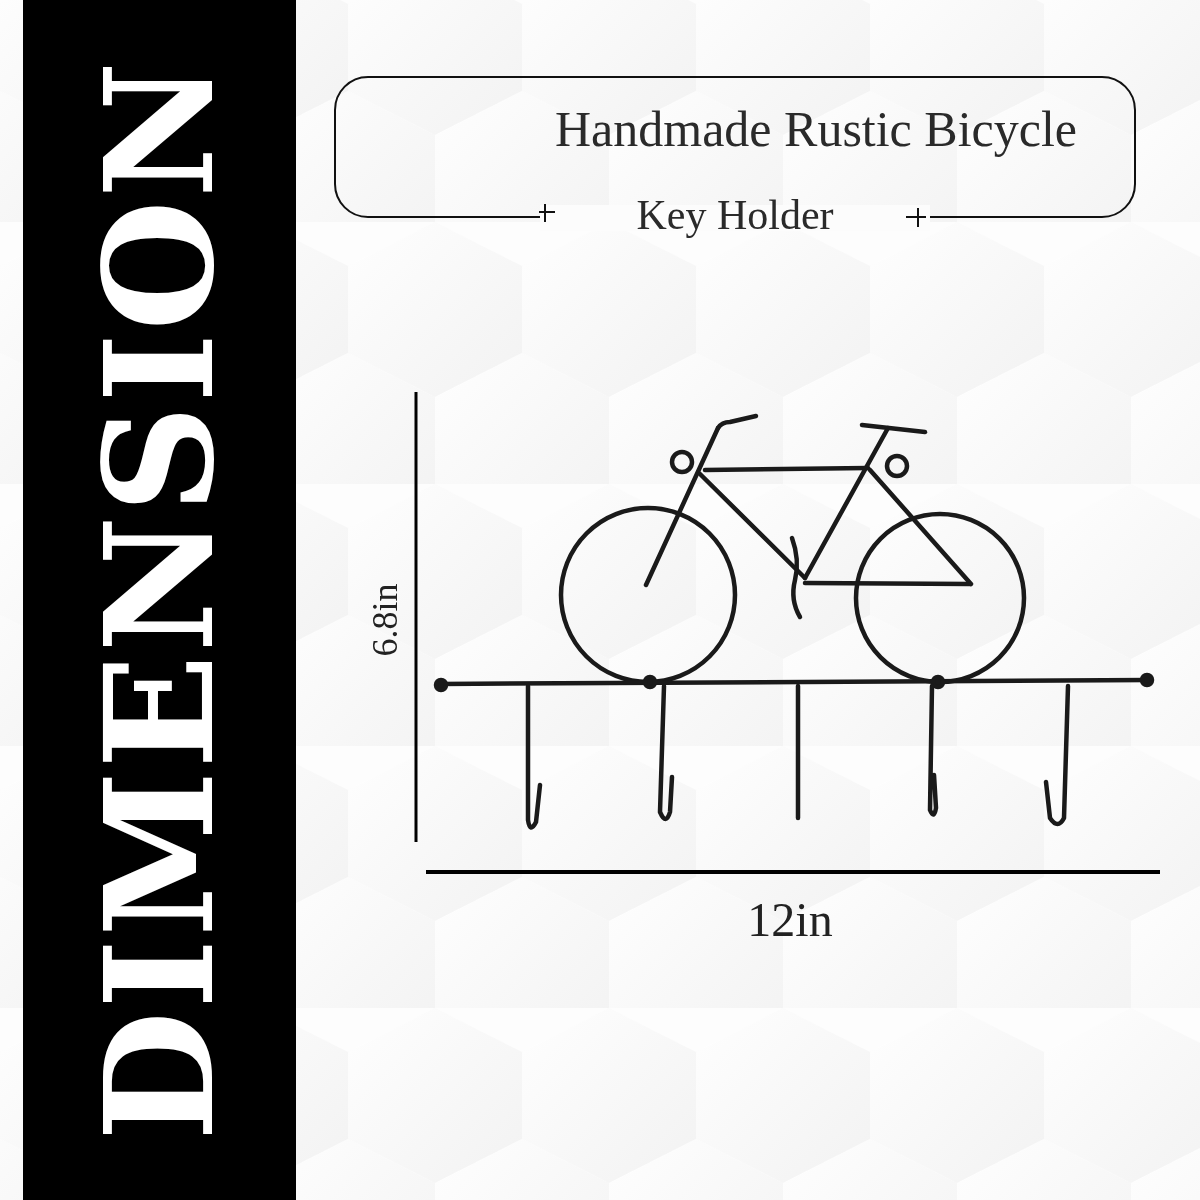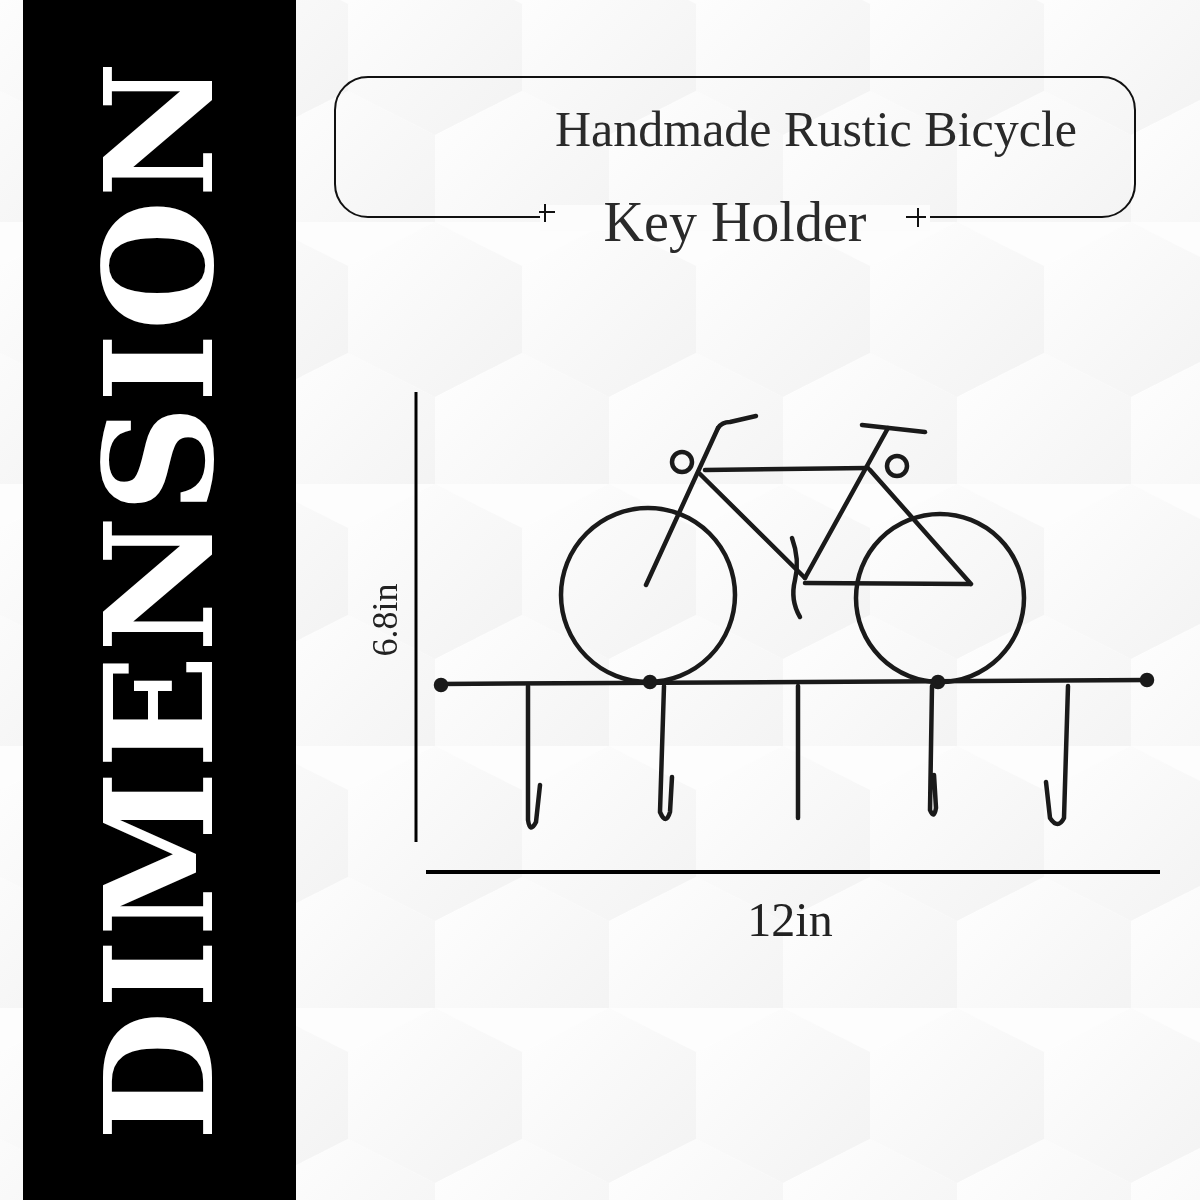--- a/index.html
+++ b/index.html
@@ -3,21 +3,21 @@
 <meta charset="utf-8">
 <style>
   html, body { margin:0; padding:0; }
   body { width:1200px; height:1200px; position:relative; overflow:hidden; background:#fdfdfd; font-family:"DejaVu Serif", serif; }
   .bg { position:absolute; left:0; top:0; width:1200px; height:1200px; }
   .side-bar { position:absolute; left:23px; top:0; width:273px; height:1200px; background:#000; }
   .side-text { position:absolute; left:159px; top:600px; transform:translate(-50%,-50%) rotate(-90deg); white-space:nowrap; color:#fff; font-family:"DejaVu Serif", serif; font-weight:bold; font-size:150px; letter-spacing:2px; line-height:1; transform-origin:center center; }
   .title-box { position:absolute; left:334px; top:76px; width:802px; height:142px; border:2.5px solid #111; border-radius:34px; box-sizing:border-box; }
   .title-line1 { position:absolute; left:334px; top:104px; width:964px; text-align:center; font-family:"Liberation Serif", serif; font-size:50px; color:#2a2a2a; line-height:1; }
   .title-line2-wrap { position:absolute; left:334px; top:190px; width:802px; height:60px; }
-  .title-line2 { position:absolute; left:0; width:802px; top:4px; text-align:center; font-family:"Liberation Serif", serif; font-size:56px; color:#2a2a2a; line-height:1; }
+  .title-line2 { position:absolute; left:0; width:802px; top:4px; text-align:center; font-family:"Liberation Serif", serif; font-size:42px; color:#2a2a2a; line-height:1; }
   .title-mask { position:absolute; left:540px; top:205px; width:390px; height:26px; background:#fcfcfc; }
   .dim-label-v { position:absolute; left:385px; top:620px; transform:translate(-50%,-50%) rotate(-90deg); font-family:"Liberation Serif", serif; font-size:36px; color:#222; white-space:nowrap; }
   .dim-label-h { position:absolute; left:790px; top:892px; transform:translateX(-50%); font-family:"Liberation Serif", serif; font-size:48px; color:#222; white-space:nowrap; }
   .product { position:absolute; left:0; top:0; width:1200px; height:1200px; }
 </style>
 </head>
 <body>
 
 <svg class="bg" viewBox="0 0 1200 1200" xmlns="http://www.w3.org/2000/svg">
   <defs>

